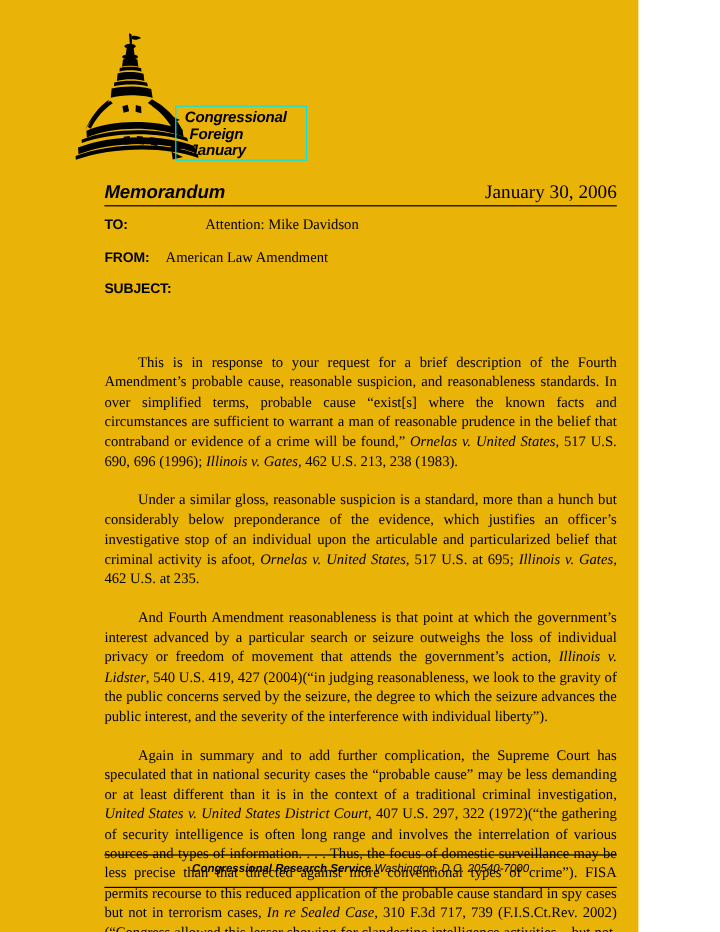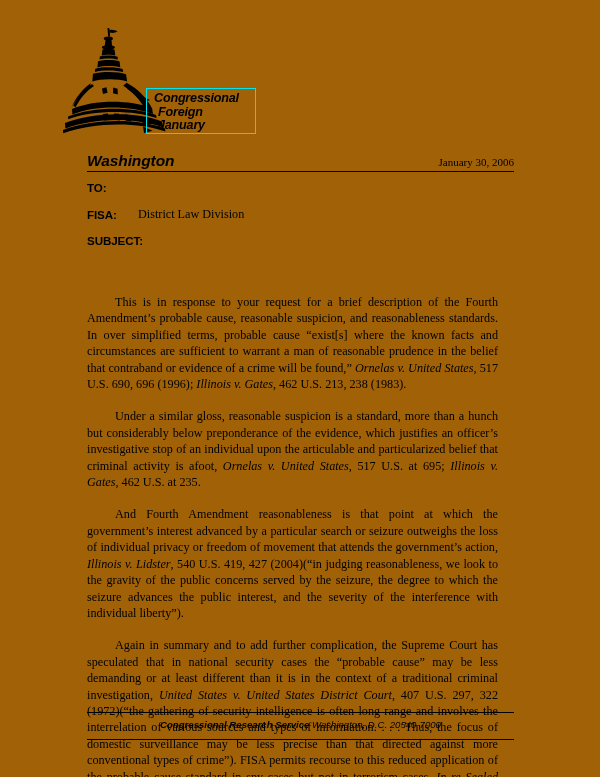--- a/index.html
+++ b/index.html
@@ -10,23 +10,23 @@
   body {
     width: 600px;
     height: 777px;
     overflow: hidden;
     font-family: "Liberation Serif", "DejaVu Serif", serif;
     color: #000000;
   }
 
   #page {
     position: relative;
-    width: 600px;
+    width: 532px;
     height: 777px;
-    background: #a16207;
+    background: #eab308;
     box-sizing: border-box;
   }
 
   
   .letterhead {
     position: absolute;
     left: 62px;
     top: 26px;
     width: 200px;
     height: 118px;
@@ -76,21 +76,21 @@
   }
   .memo-title {
     font-family: "Liberation Sans", "DejaVu Sans", sans-serif;
     font-weight: bold;
     font-style: italic;
     font-size: 15.5px;
     letter-spacing: -0.1px;
   }
   .memo-date {
     font-family: "Liberation Serif", "DejaVu Serif", serif;
-    font-size: 11px;
+    font-size: 16px;
   }
   .memo-rule {
     position: absolute;
     left: 87px;
     top: 171px;
     width: 427px;
     height: 0;
     border-top: 1.4px solid #000000;
   }
 
@@ -131,21 +131,21 @@
     position: absolute;
     left: 87px;
     top: 294px;
     width: 427px;
     font-family: "Liberation Serif", "DejaVu Serif", serif;
     font-size: 12.2px;
     line-height: 16.4px;
     text-align: justify;
   }
   .body-text p {
-    margin: 0 16px 16px 0;
+    margin: 0 0 16px 0;
     text-indent: 28px;
   }
   .body-text i { font-style: italic; }
 
   
   .footer-rule-top {
     position: absolute;
     left: 87px;
     top: 712px;
     width: 427px;
@@ -233,36 +233,37 @@
     <div class="crs-box">
       <div class="crs-box-inner">
         <div class="crs-line-1">Congressional</div>
         <div class="crs-line-2">Foreign</div>
         <div class="crs-line-3">January</div>
       </div>
     </div>
   </div>
 
   <div class="memo-row">
-    <div class="memo-title">Washington</div>
+    <div class="memo-title">Memorandum</div>
     <div class="memo-date">January 30, 2006</div>
   </div>
   <div class="memo-rule"></div>
 
   <div class="fields">
 
     <div class="field-row">
       <div class="field-label">TO:</div>
       <div class="field-value">
+        <span class="field-subline">Attention: Mike Davidson</span>
       </div>
     </div>
 
     <div class="field-row">
-      <div class="field-label">FISA:</div>
-      <div class="field-value">District Law Division</div>
+      <div class="field-label">FROM:</div>
+      <div class="field-value">American Law Amendment</div>
     </div>
 
     <div class="field-row">
       <div class="field-label">SUBJECT:</div>
     </div>
 
   </div>
 
   <div class="body-text">
 

